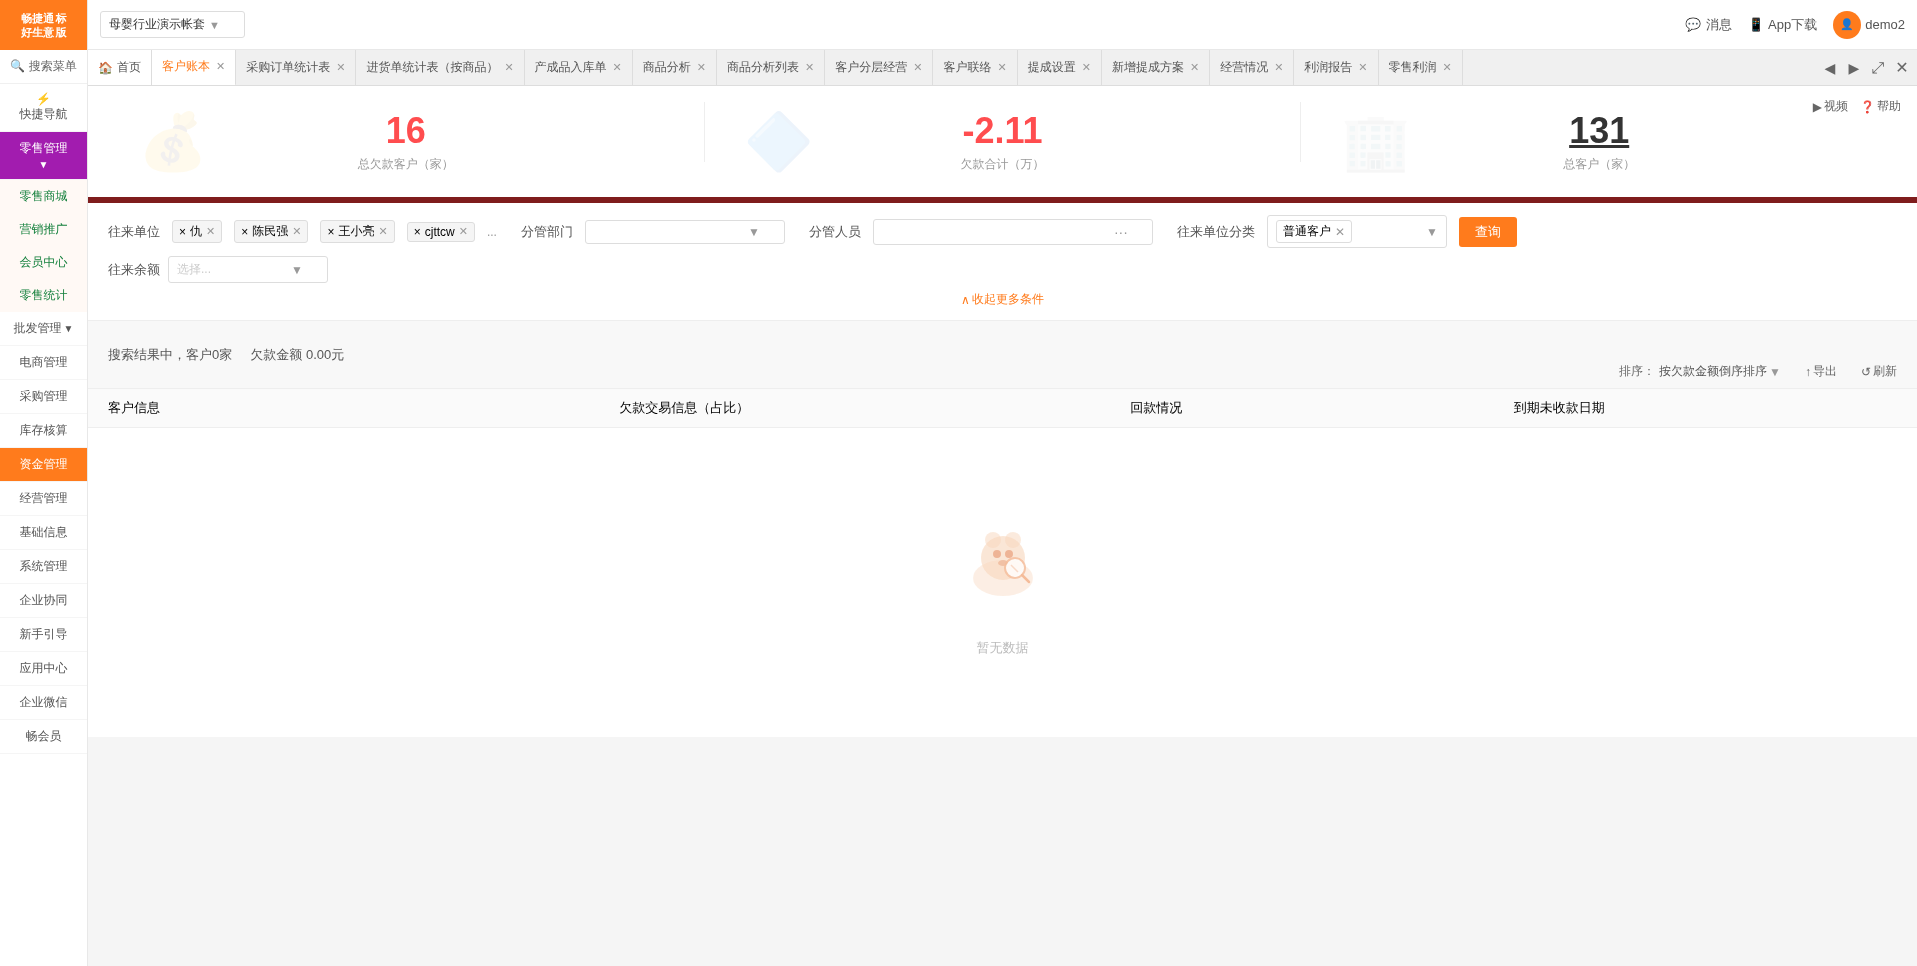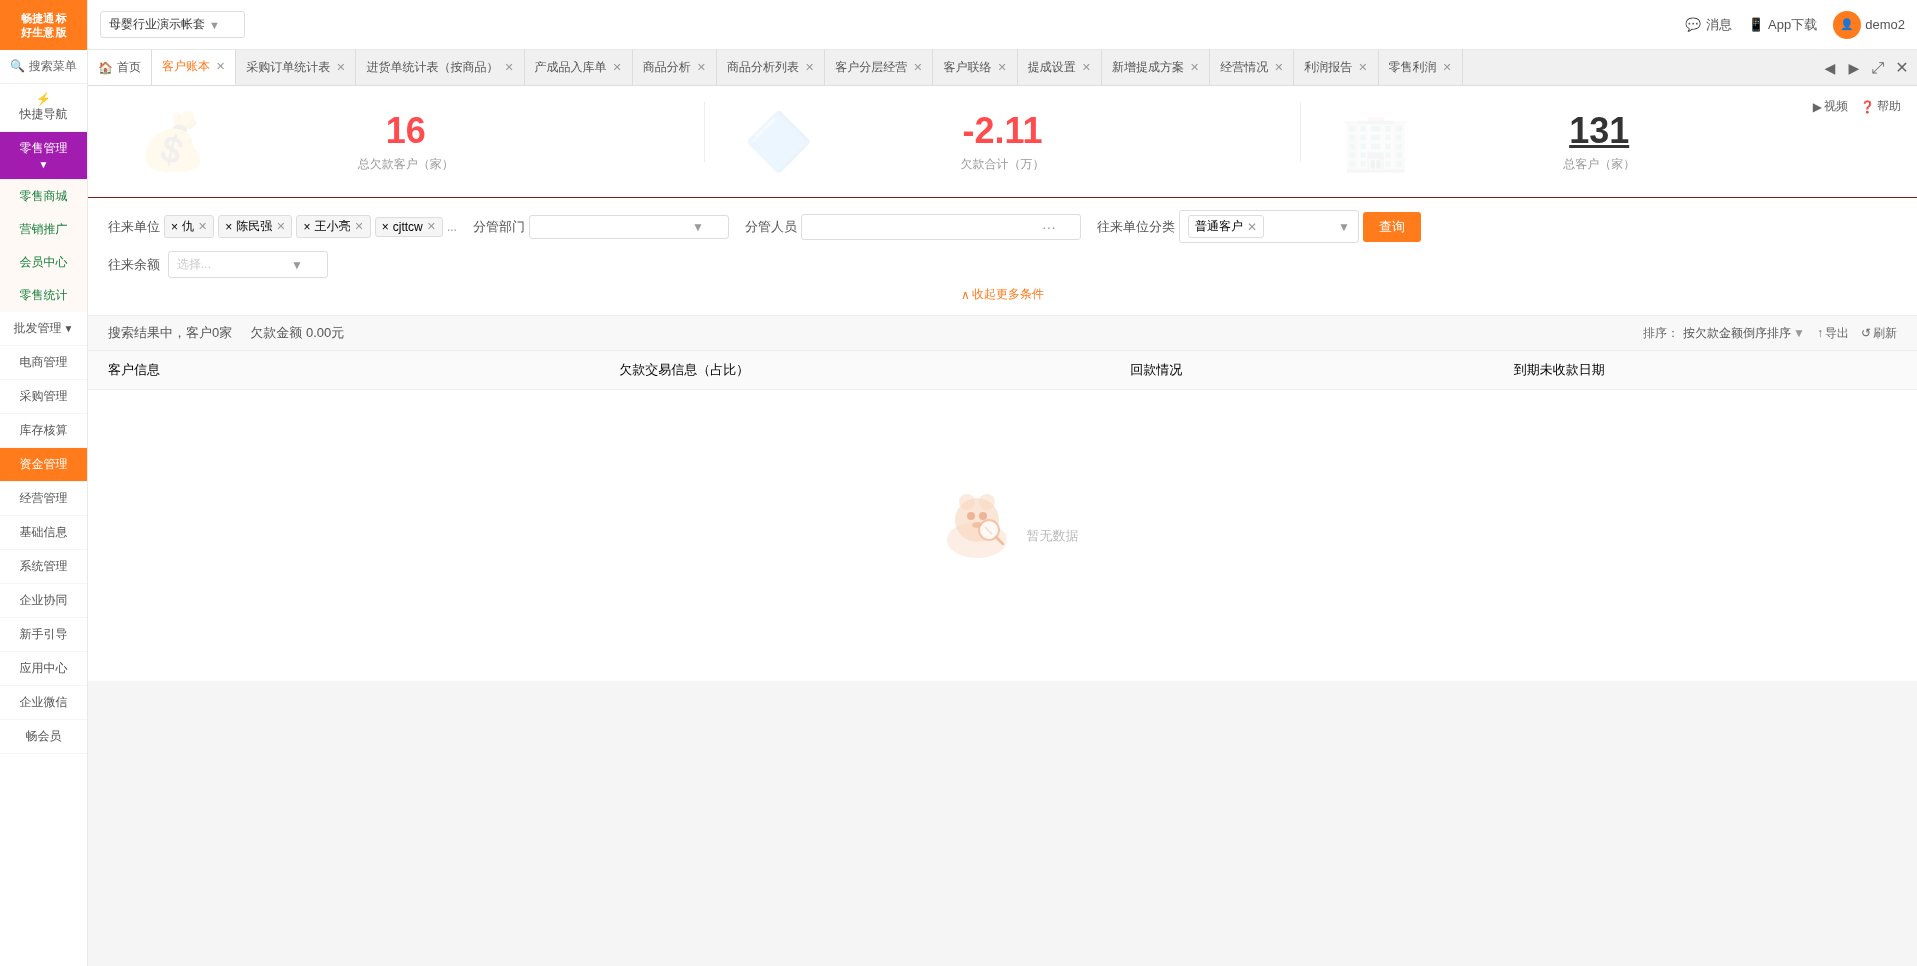--- a/index.html
+++ b/index.html
@@ -173,21 +173,21 @@
       overflow-y: auto;
       background: #f5f5f5;
     }
 
     
     .stats-bar {
       background: #fff;
       display: flex;
       align-items: flex-start;
       padding: 16px 20px;
-      border-bottom: 1px solid #7f1d1d;
+      border-bottom: 6px solid #7f1d1d;
       position: relative;
     }
     .stat-value {
       font-size: 36px;
       font-weight: bold;
       color: #ff4d4f;
     }
     .stat-value.underline { text-decoration: underline; }
     .stat-value.dark { color: #333; }
     .stat-label {
@@ -213,21 +213,21 @@
 
     
     .filter-area {
       background: #fff;
       padding: 12px 20px;
       border-bottom: 1px solid #eee;
     }
     .filter-row {
       display: flex;
       align-items: center;
-      gap: 4px;
+      gap: 12px;
       flex-wrap: wrap;
       margin-bottom: 8px;
     }
     .filter-label {
       color: #555;
       font-size: 13px;
       white-space: nowrap;
     }
     .filter-tag {
       display: inline-flex;
@@ -314,23 +314,24 @@
       justify-content: space-between;
       border-bottom: 1px solid #eee;
     }
     .result-info {
       font-size: 13px;
       color: #555;
     }
     .result-actions {
       display: flex;
       align-items: center;
-      gap: 12px;
+      gap: 24px;
       font-size: 12px;
       color: #666;
+      margin-top: 34px;
     }
     .result-sort {
       display: flex;
       align-items: center;
       gap: 4px;
     }
     .result-sort-select {
       display: inline-flex;
       align-items: center;
       gap: 2px;
@@ -359,21 +360,21 @@
     }
     .th {
       font-size: 13px;
       color: #000000;
       font-weight: 500;
     }
 
     
     .empty-state {
       display: flex;
-      flex-direction: row;
+      flex-direction: column;
       align-items: center;
       justify-content: center;
       padding: 80px 20px;
       color: #ccc;
     }
     .empty-icon {
       font-size: 64px;
       margin-bottom: 12px;
       opacity: 0.4;
     }

